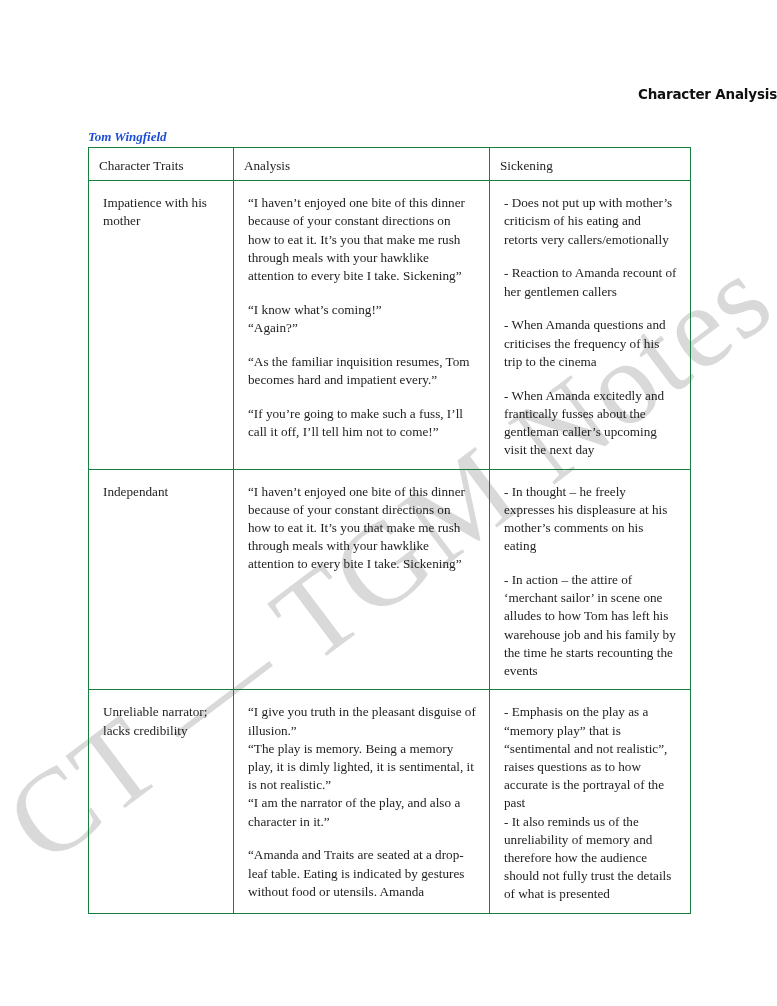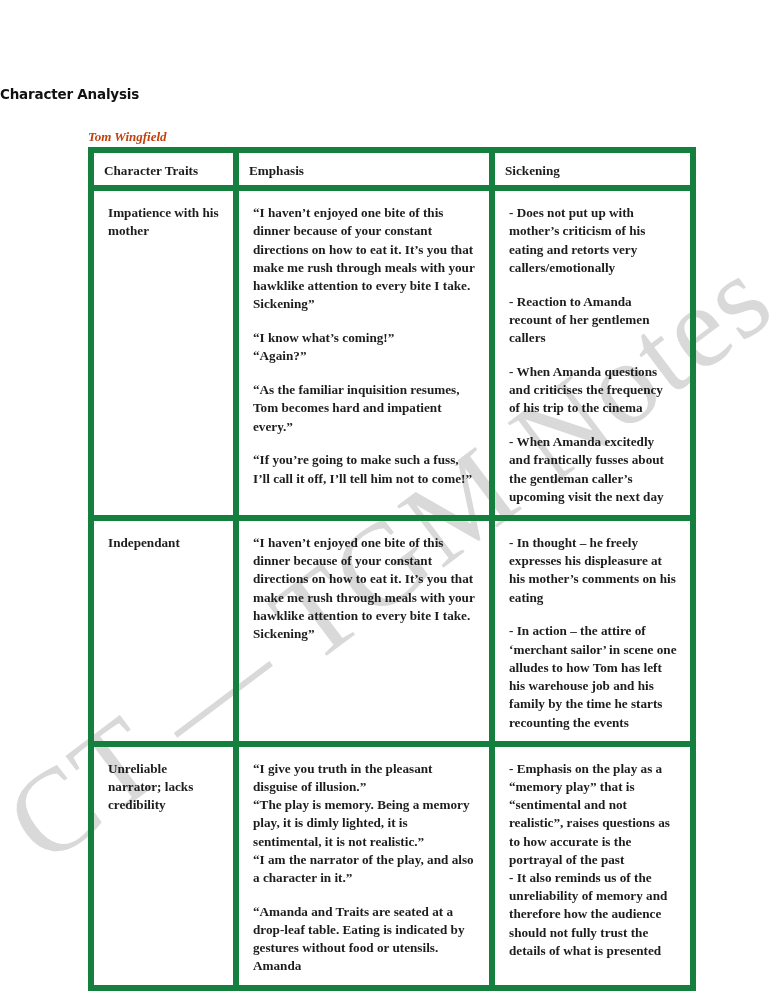--- a/index.html
+++ b/index.html
@@ -46,56 +46,56 @@
   .content {
     position: relative;
     z-index: 1;
   }
 
   .doc-title {
     position: absolute;
     left: 0;
     right: 0;
     top: 86px;
-    text-align: left;
+    text-align: right;
     font-family: "DejaVu Sans", "Liberation Sans", sans-serif;
     font-size: 13.5px;
     font-weight: bold;
     letter-spacing: -0.2px;
     color: #111111;
   }
 
   .subject-name {
     position: absolute;
     left: 88px;
     top: 129px;
     font-family: "Liberation Serif", "DejaVu Serif", serif;
     font-style: italic;
     font-weight: bold;
     font-size: 13px;
-    color: #c2410c;
+    color: #1d4ed8;
   }
 
   table.analysis-table {
     position: absolute;
     left: 88px;
     top: 147px;
     width: 602px;
     border-collapse: collapse;
     table-layout: fixed;
     background: transparent;
   }
   table.analysis-table td,
   table.analysis-table th {
-    border: 6px solid #15803d;
+    border: 1px solid #15803d;
     vertical-align: top;
     padding: 9px 9px 5px 10px;
     font-size: 13.2px;
     line-height: 1.38;
-    font-weight: bold;
+    font-weight: normal;
     text-align: left;
     background: transparent;
   }
   col.c-trait { width: 145px; }
   col.c-evidence { width: 256px; }
   col.c-analysis { width: 201px; }
 
   thead th {
     height: 18px;
     padding-top: 8px;
@@ -129,21 +129,21 @@
 
     <table class="analysis-table">
       <colgroup>
         <col class="c-trait">
         <col class="c-evidence">
         <col class="c-analysis">
       </colgroup>
       <thead>
         <tr>
           <th>Character Traits</th>
-          <th>Emphasis</th>
+          <th>Analysis</th>
           <th>Sickening</th>
         </tr>
       </thead>
       <tbody>
 
         <tr class="row-1">
           <td>
             <p class="cell-p">Impatience with his mother</p>
           </td>
           <td>

